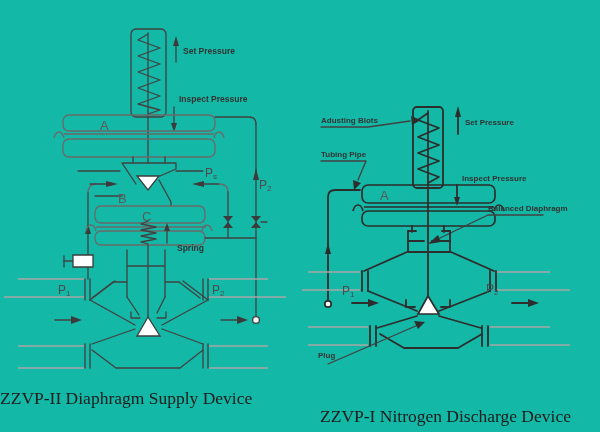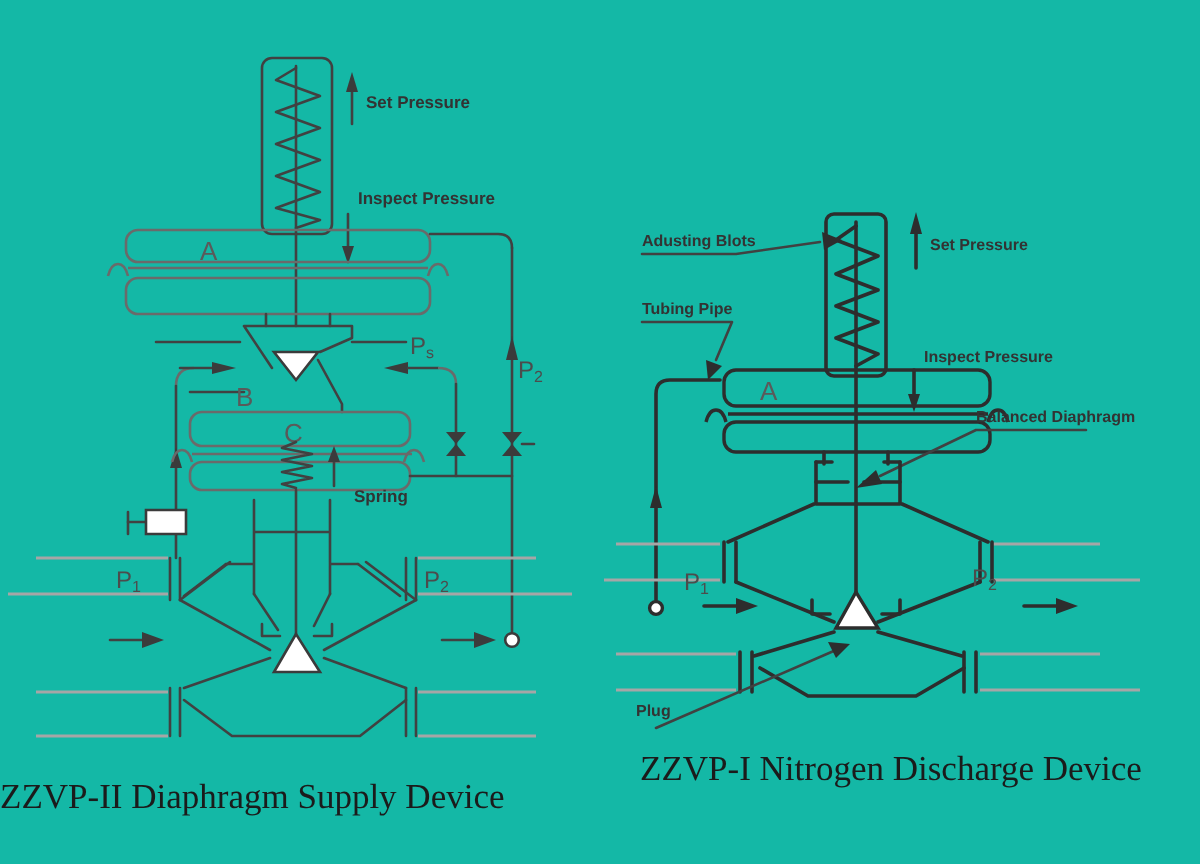--- a/index.html
+++ b/index.html
@@ -249,15 +249,15 @@
   </g>
 
   <g>
     <text class="lbl2" x="18" y="358">Plug</text>
     <path class="ln" d="M28,364 L118,325" stroke-width="1"></path>
     <polygon class="fill2" points="125,322 114,321 118,329"></polygon>
   </g>
 </svg>
 
 <div class="caption" style="left:0px;top:388px;width:250px;">ZZVP-II Diaphragm Supply Device</div>
-<div class="caption" style="left:320px;top:374px;width:250px;font-family:Liberation Serif, serif;">ZZVP-I Nitrogen Discharge Device</div>
+<div class="caption" style="left:320px;top:406px;width:250px;font-family:Liberation Serif, serif;">ZZVP-I Nitrogen Discharge Device</div>
 
 </div>
 
 </body></html>

